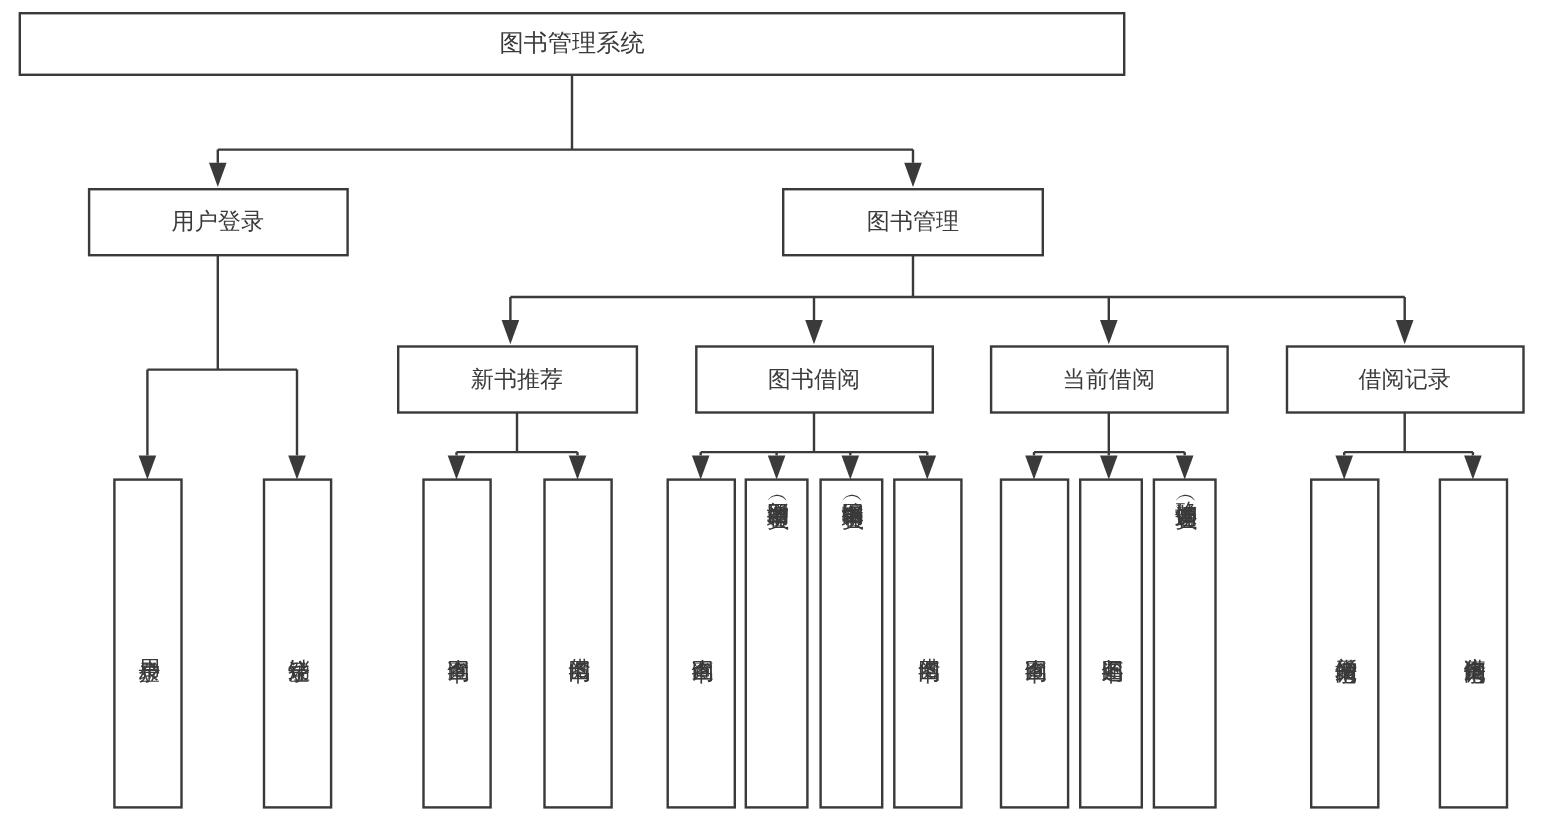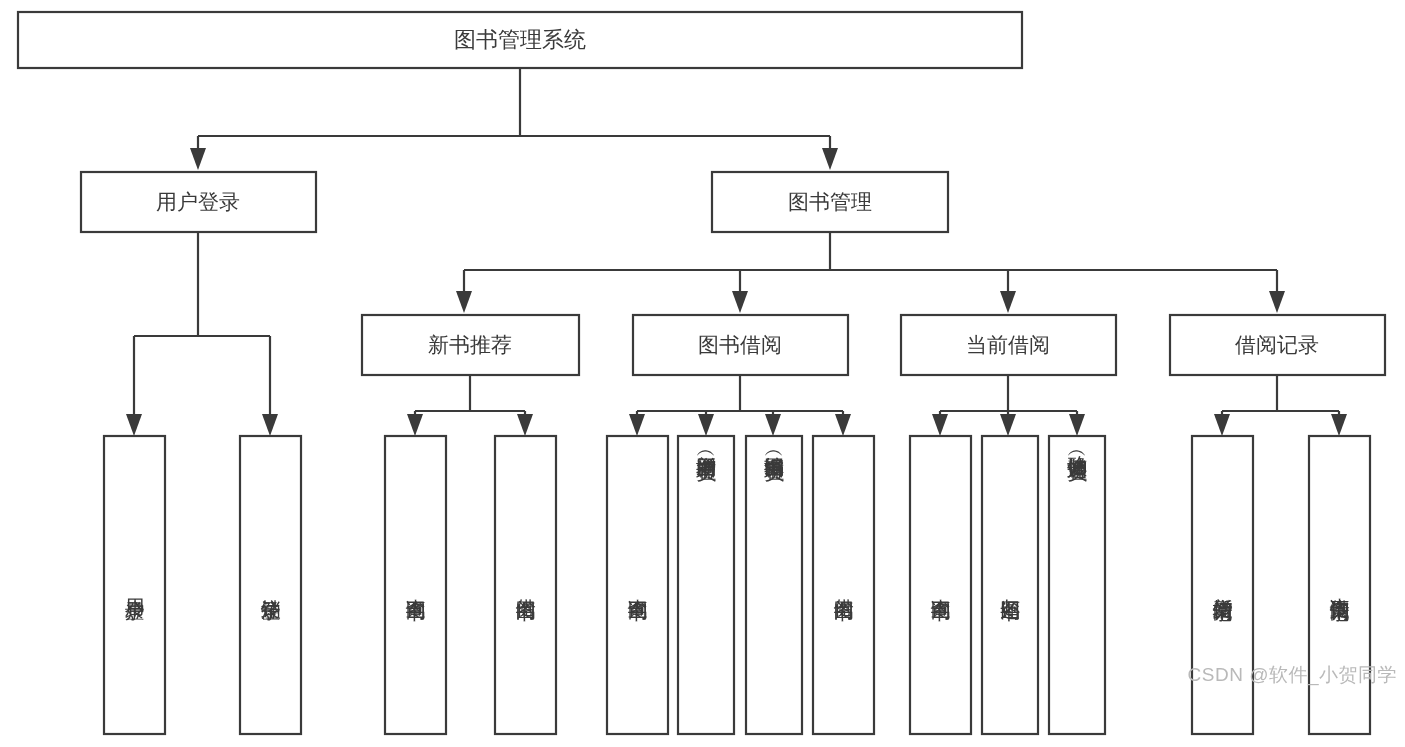--- a/index.html
+++ b/index.html
@@ -227,15 +227,14 @@
   <div class="leaf-label" style="left: 746px; top: 440px; width: 56px; height: 290px; justify-content: flex-start; display: flex; align-items: center;">编辑图书（管理员）</div>
   <div class="leaf-label" style="left: 813px; top: 436px; width: 61px; height: 298px; display: flex; align-items: center; justify-content: center;">借阅图书</div>
 
   <div class="leaf-label" style="left: 910px; top: 436px; width: 61px; height: 298px; display: flex; align-items: center; justify-content: center;">查询图书</div>
   <div class="leaf-label" style="left: 982px; top: 436px; width: 56px; height: 298px; display: flex; align-items: center; justify-content: center;">归还图书</div>
   <div class="leaf-label" style="left: 1049px; top: 440px; width: 56px; height: 290px; justify-content: flex-start; display: flex; align-items: center;">确认归还（管理员）</div>
 
   <div class="leaf-label" style="left: 1192px; top: 436px; width: 61px; height: 298px; display: flex; align-items: center; justify-content: center;">新增借阅记录</div>
   <div class="leaf-label" style="left: 1309px; top: 436px; width: 61px; height: 298px; display: flex; align-items: center; justify-content: center;">查询借阅记录</div>
 
-  <div id="watermark">CSDN @软件_小贺同学</div>
 
 </div>
 
 </body></html>

